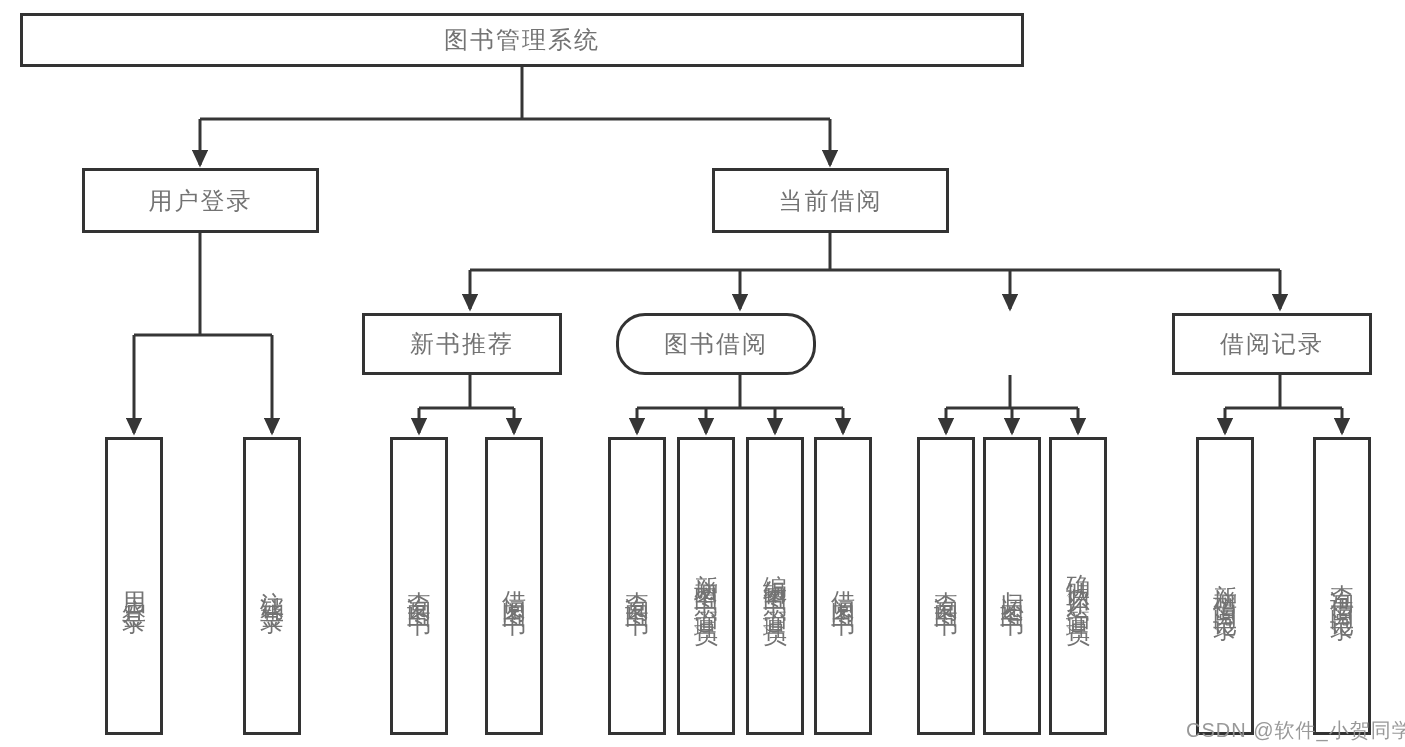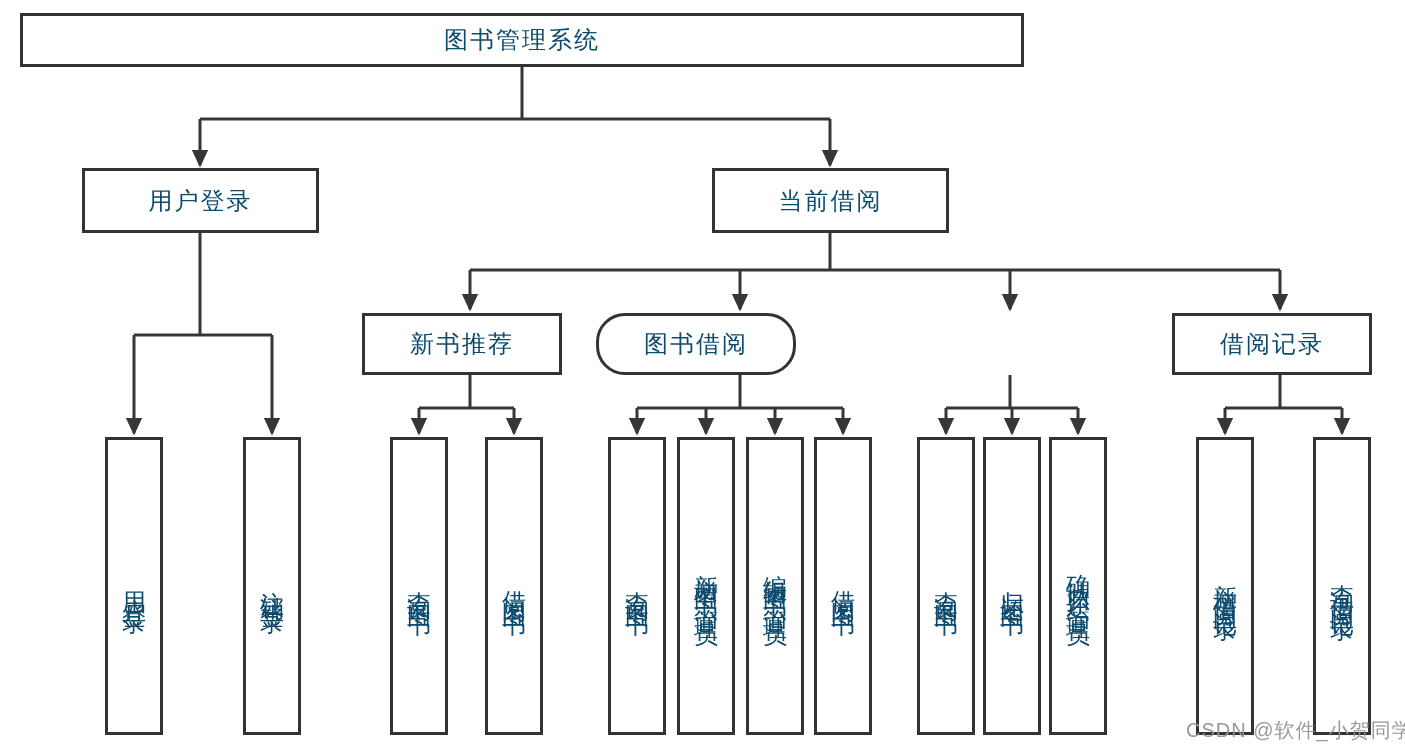--- a/index.html
+++ b/index.html
@@ -33,21 +33,21 @@
     border: 3px solid #333333;
     display: flex;
     align-items: center;
     justify-content: center;
     z-index: 1;
     color: #3b3b3b;
   }
   .box .lbl {
     font-size: 24px;
     letter-spacing: 2px;
-    color: #0c4a6e;
+    color: #737373;
     white-space: nowrap;
   }
   
   .root  { left: 20px;  top: 13px;  width: 1004px; height: 54px; }
   .lvl2  { top: 168px; width: 237px; height: 65px; }
   .lvl3  { top: 313px; width: 200px; height: 62px; }
   
   .leaf  { top: 437px; width: 58px; height: 298px; }
   .leaf .lbl {
     writing-mode: vertical-rl;
@@ -128,21 +128,21 @@
   <div class="box lvl2" style="left:82px;">
     <span class="lbl">用户登录</span>
   </div>
   <div class="box lvl2" style="left:712px;">
     <span class="lbl">当前借阅</span>
   </div>
 
   <div class="box lvl3" style="left:362px;">
     <span class="lbl">新书推荐</span>
   </div>
-  <div class="box lvl3" style="left:596px;border-radius:29px;">
+  <div class="box lvl3" style="left:616px;border-radius:29px;">
     <span class="lbl">图书借阅</span>
   </div>
   <div class="box lvl3" style="left:1172px;">
     <span class="lbl">借阅记录</span>
   </div>
 
   <div class="box leaf" style="left:105px;">
     <span class="lbl">用户登录</span>
   </div>
   <div class="box leaf" style="left:243px;">

